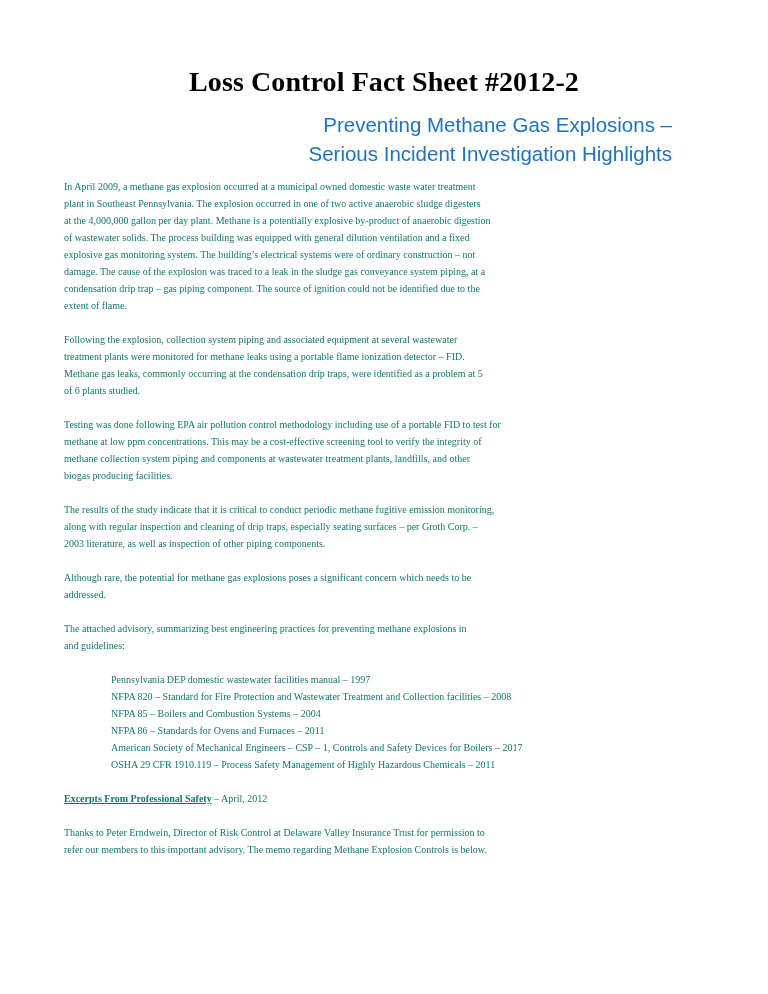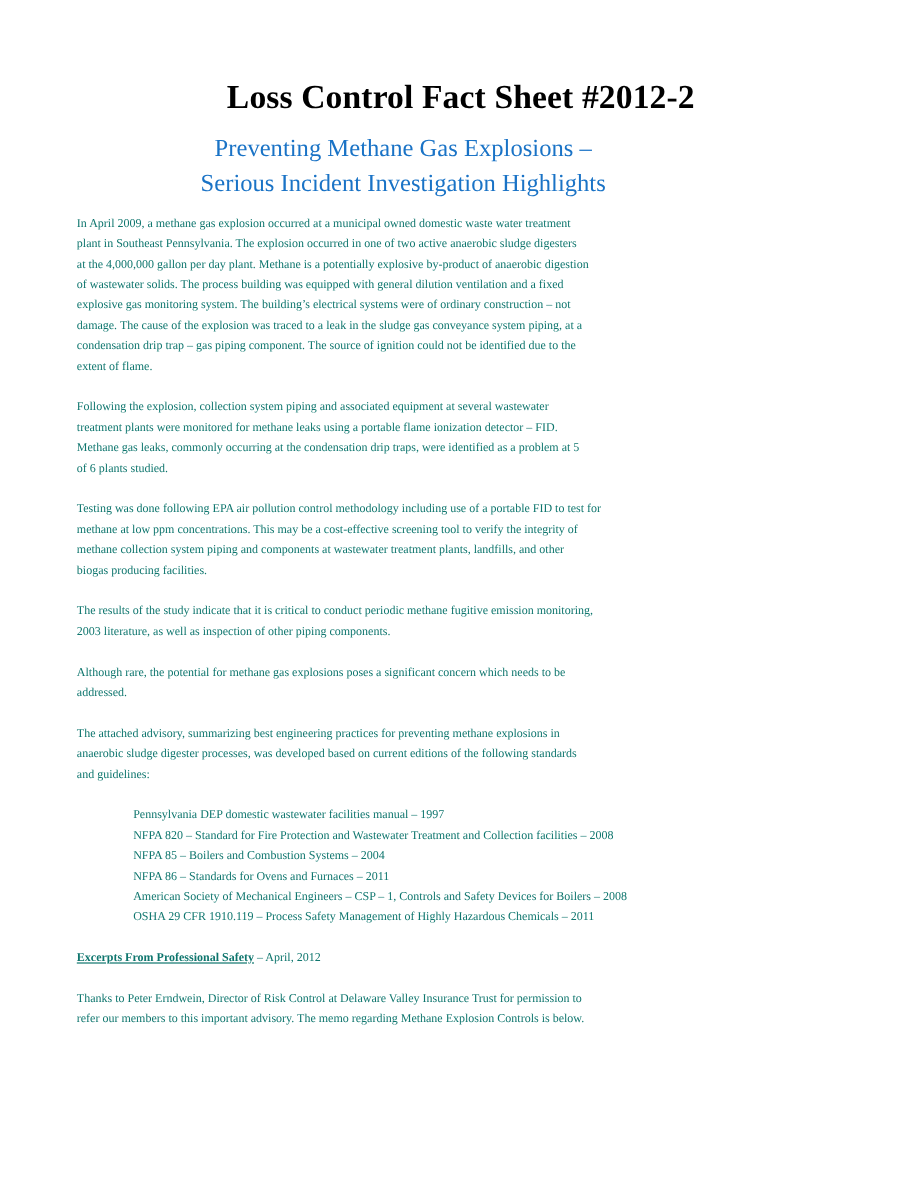--- a/index.html
+++ b/index.html
@@ -34,22 +34,22 @@
       line-height: 32px;
       margin: 0;
       color: #000000;
       letter-spacing: 0.1px;
     }
     .subtitle {
       position: absolute;
       left: 0;
       width: 672px;
       top: 110px;
-      text-align: center;
-      font-family: Liberation Serif, serif;
+      text-align: right;
+      font-family: Liberation Sans, sans-serif;
       font-size: 20.5px;
       line-height: 29px;
       color: #1a73c6;
       margin: 0;
     }
     .body {
       position: absolute;
       left: 64px;
       top: 178px;
       width: 660px;
@@ -114,40 +114,40 @@
 
     <p>
       <span class="line">Testing was done following EPA air pollution control methodology including use of a portable FID to test for</span>
       <span class="line">methane at low ppm concentrations.  This may be a cost-effective screening tool to verify the integrity of</span>
       <span class="line">methane collection system piping and components at wastewater treatment plants, landfills, and other</span>
       <span class="line">biogas producing facilities.</span>
     </p>
 
     <p>
       <span class="line">The results of the study indicate that it is critical to conduct periodic methane fugitive emission monitoring,</span>
+      <span class="line">along with regular inspection and cleaning of drip traps, especially seating surfaces – per Groth Corp. –</span>
       <span class="line">2003 literature, as well as inspection of other piping components.</span>
     </p>
 
     <p>
       <span class="line">Although rare, the potential for methane gas explosions poses a significant concern which needs to be</span>
       <span class="line">addressed.</span>
     </p>
 
     <p>
       <span class="line">The attached advisory, summarizing best engineering practices for preventing methane explosions in</span>
-      <span class="line">anaerobic sludge digester processes, was developed based on current editions of the following standards</span>
       <span class="line">and guidelines:</span>
     </p>
 
     <ul class="std-list">
       <li>Pennsylvania DEP domestic wastewater facilities manual – 1997</li>
       <li>NFPA 820 – Standard for Fire Protection and Wastewater Treatment and Collection facilities – 2008</li>
       <li>NFPA 85 – Boilers and Combustion Systems – 2004</li>
       <li>NFPA 86 – Standards for Ovens and Furnaces – 2011</li>
-      <li>American Society of Mechanical Engineers – CSP – 1, Controls and Safety Devices for Boilers – 2008</li>
+      <li>American Society of Mechanical Engineers – CSP – 1, Controls and Safety Devices for Boilers – 2017</li>
       <li>OSHA 29 CFR 1910.119 – Process Safety Management of Highly Hazardous Chemicals – 2011</li>
     </ul>
 
     <p>
       <span class="excerpt-title">Excerpts From Professional Safety</span><span> – April, 2012</span>
     </p>
 
     <p>
       <span class="line">Thanks to Peter Erndwein, Director of Risk Control at Delaware Valley Insurance Trust for permission to</span>
       <span class="line">refer our members to this important advisory.  The memo regarding Methane Explosion Controls is below.</span>

